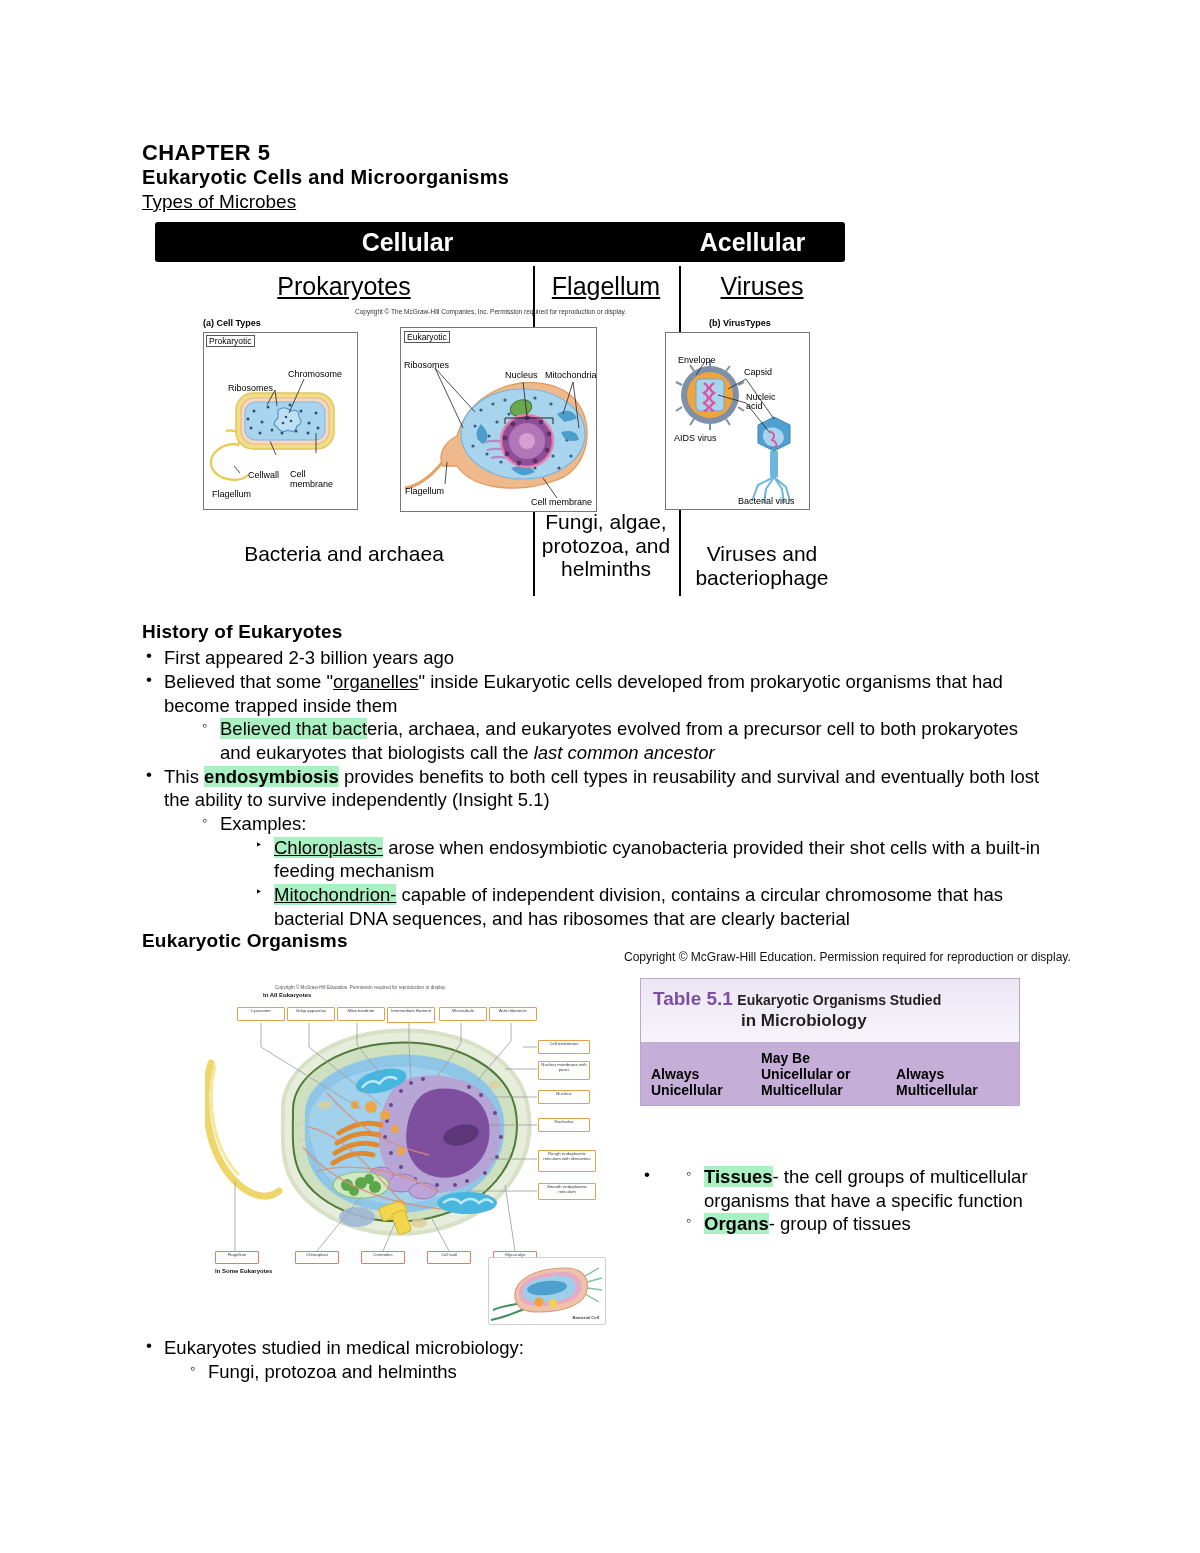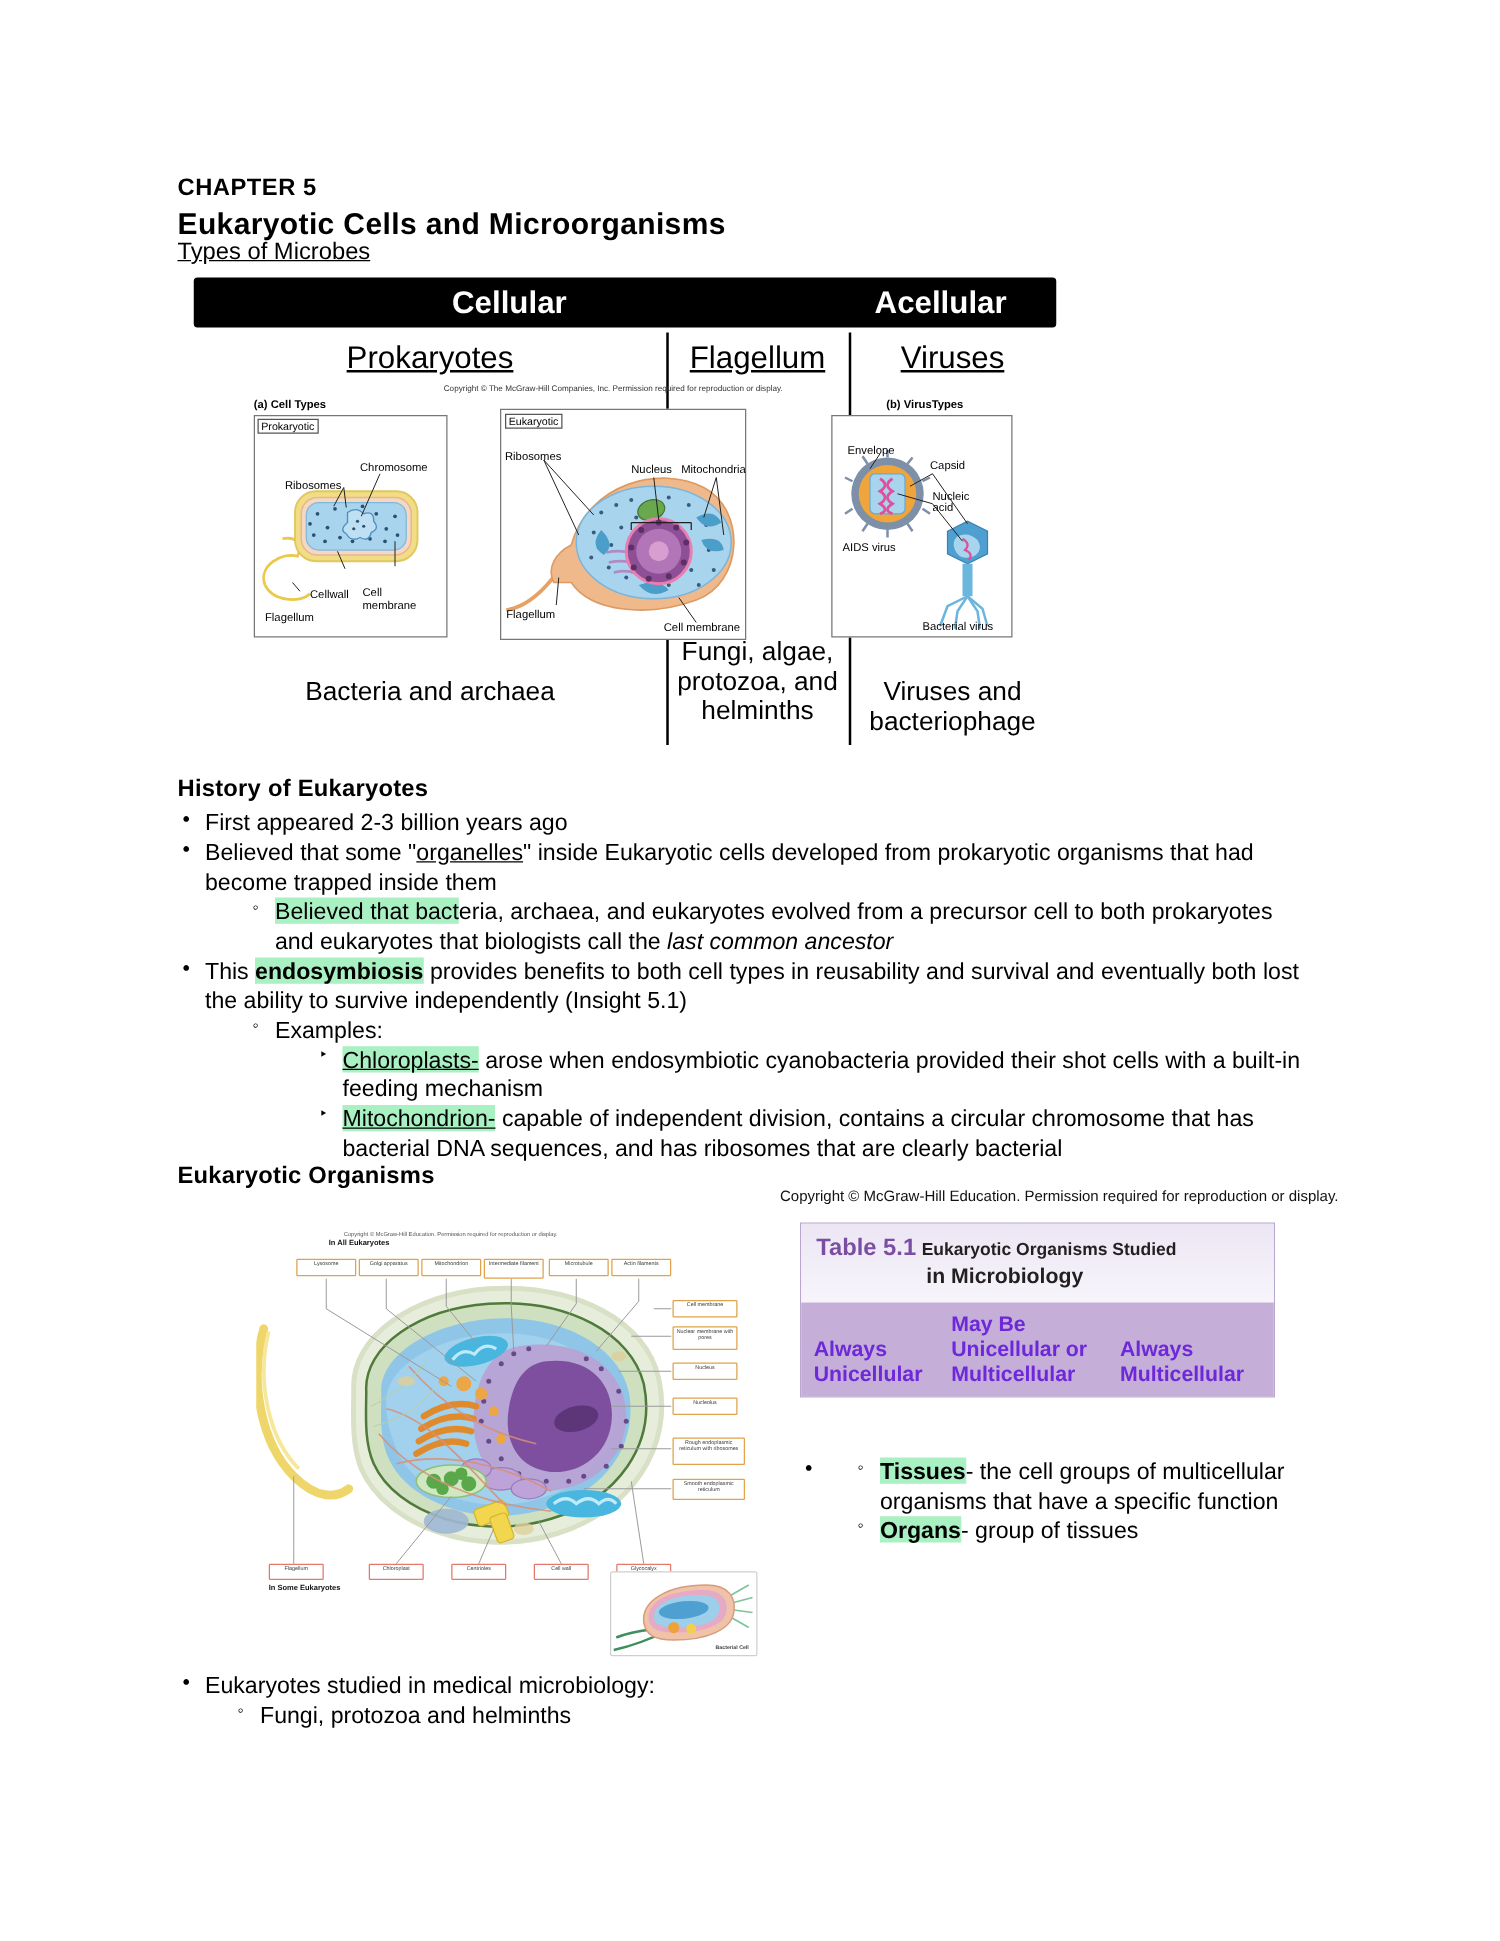--- a/index.html
+++ b/index.html
@@ -8,22 +8,22 @@
     width:1200px; height:1553px;
     background:#ffffff;
     font-family:"Liberation Sans", sans-serif;
     color:#000;
     position:relative;
     overflow:hidden;
   }
   .page { position:relative; width:1200px; height:1553px; padding:0; }
 
   
-  .h-chapter { position:absolute; left:142px; top:140px; font-size:19px; font-weight:bold; letter-spacing:.4px; }
-  .h-title   { position:absolute; left:142px; top:166px; font-size:24px; font-weight:bold; letter-spacing:.3px; }
+  .h-chapter { position:absolute; left:142px; top:140px; font-size:22px; font-weight:bold; letter-spacing:.4px; }
+  .h-title   { position:absolute; left:142px; top:166px; font-size:20px; font-weight:bold; letter-spacing:.3px; }
   .h-sub     { position:absolute; left:142px; top:191px; font-size:19px; text-decoration:underline; }
 
   .h-section { font-size:19px; font-weight:bold; letter-spacing:.2px; }
 
   
   .fig-microbes { position:absolute; left:155px; top:222px; width:690px; height:368px; }
   .mb-bar { position:absolute; left:0; top:0; width:690px; height:40px; background:#000; border-radius:3px; }
   .mb-bar span { position:absolute; color:#fff; font-size:25px; font-weight:bold; top:6px; }
   .mb-cellular  { left:0; width:505px; text-align:center; }
   .mb-acellular { left:505px; width:185px; text-align:center; }
@@ -68,21 +68,21 @@
   .it  { font-style:italic; }
 
   
   .tbl-copy { position:absolute; left:624px; top:950px; font-size:12px; color:#111; white-space:nowrap; }
   .tbl-wrap { position:absolute; left:640px; top:978px; width:380px; border:1px solid #b9a7cf; }
   .tbl-head { background:linear-gradient(180deg,#ece6f4,#f7f5fb); padding:9px 12px 11px 12px; }
   .tbl-head .tnum { color:#7a4fa3; font-weight:bold; font-size:19px; }
   .tbl-head .ttitle { font-weight:bold; font-size:14px; color:#231f20; }
   .tbl-head .ttitle2 { font-weight:bold; font-size:17px; color:#231f20; padding-left:88px; display:block; margin-top:1px;}
   .tbl-cols { display:flex; background:#c5aed8; }
-  .tbl-cols div { font-weight:bold; font-size:17px; color:#6d28d9; padding:8px 10px 7px 10px; display:flex; align-items:flex-end; }
+  .tbl-cols div { font-weight:bold; font-size:14px; color:#000000; padding:8px 10px 7px 10px; display:flex; align-items:flex-end; }
   .tbl-rows { display:flex; background:#f0ecf6; }
   .tbl-rows div { font-family:"Liberation Serif", serif; font-size:14.5px; color:#2b2b2b; padding:9px 10px 12px 10px; line-height:1.5; }
   .cw1 { width:110px; } .cw2 { width:135px; } .cw3 { width:135px; flex:1; }
   .tbl-rows .cw2, .tbl-rows .cw3 { border-left:1px solid #d6cde2; }
 
   
   .fig-euk { position:absolute; left:205px; top:985px; width:410px; height:360px; }
   .euk-copy { position:absolute; left:70px; top:0px; font-size:4.6px; color:#555; white-space:nowrap; }
   .euk-grp { position:absolute; font-size:6px; font-weight:bold; color:#111; }
   .ochre { position:absolute; border:1px solid #e0a24a; background:#fff; font-size:4.3px;

